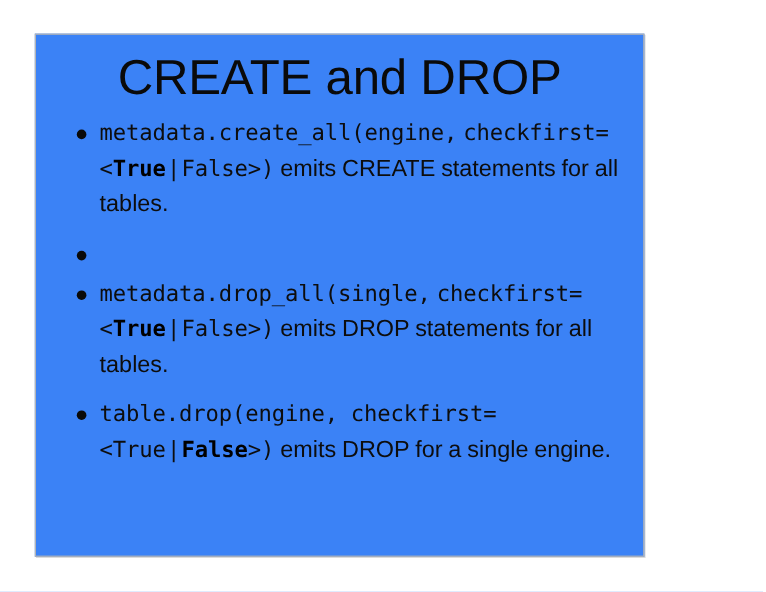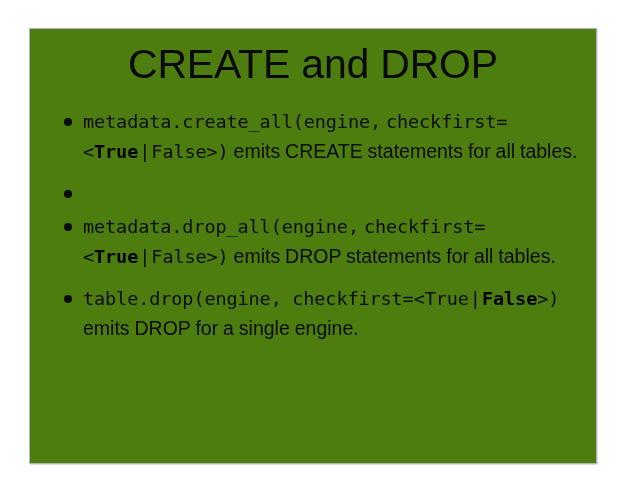--- a/index.html
+++ b/index.html
@@ -13,25 +13,25 @@
     position: relative;
     overflow: hidden;
     font-family: "Liberation Sans", sans-serif;
     -webkit-font-smoothing: antialiased;
   }
 
   .slide-frame {
     position: absolute;
     left: 29px;
     top: 28px;
-    width: 568px;
+    width: 508px;
     height: 436px;
     box-sizing: border-box;
     border: 1px solid #b4b4b4;
-    background: #4d7c0f;
+    background: #3b82f6;
     box-shadow: 1px 1px 0 0 rgba(0,0,0,0.14);
   }
 
   .slide-title {
     position: absolute;
     left: 0;
     top: 12px;
     width: 100%;
     text-align: center;
     font-family: "Liberation Sans", sans-serif;
@@ -39,21 +39,21 @@
     font-weight: 400;
     line-height: 46px;
     color: #0a0a0a;
     letter-spacing: -0.2px;
     white-space: nowrap;
   }
 
   .bullet-list {
     position: absolute;
     left: 0;
-    top: 78px;
+    top: 68px;
     width: 100%;
     margin: 0;
     padding: 0;
     list-style: none;
   }
 
   .bullet-item {
     position: relative;
     padding-left: 53px;
     padding-right: 10px;
@@ -131,21 +131,21 @@
       </span>
     </li>
 
     <li class="bullet-item">
       <span class="bullet-marker"></span>
     </li>
 
     <li class="bullet-item">
       <span class="bullet-marker"></span>
       <span class="bullet-text">
-        <span class="code">metadata.drop_all(engine,</span>
+        <span class="code">metadata.drop_all(single,</span>
         <span class="code">checkfirst=&lt;</span><span class="code-b">True</span><span class="sep">|</span><span class="code">False</span><span class="code">&gt;)</span>
         <span class="prose">emits DROP statements for all tables.</span>
       </span>
     </li>
 
     <li class="bullet-item">
       <span class="bullet-marker"></span>
       <span class="bullet-text">
         <span class="code nowrap">table.drop(engine, </span><span class="code">checkfirst=&lt;</span><span class="code">True</span><span class="sep">|</span><span class="code-b">False</span><span class="code">&gt;)</span>
         <span class="prose">emits DROP for a single engine.</span>

